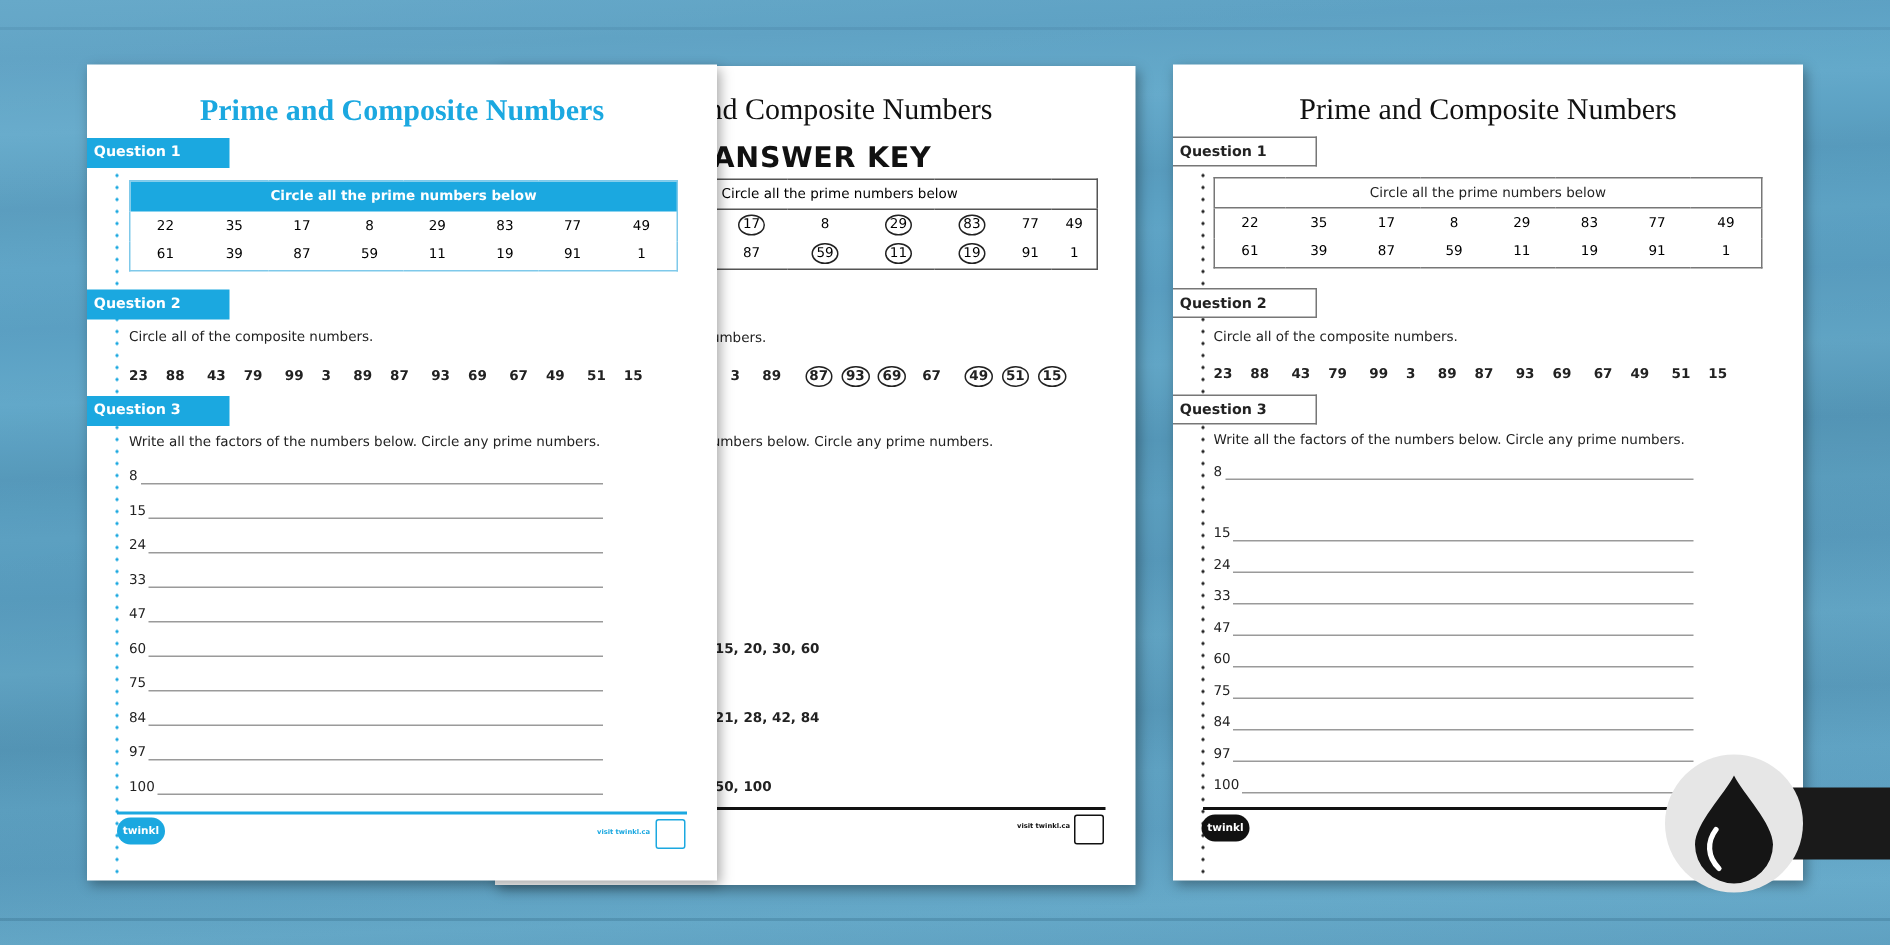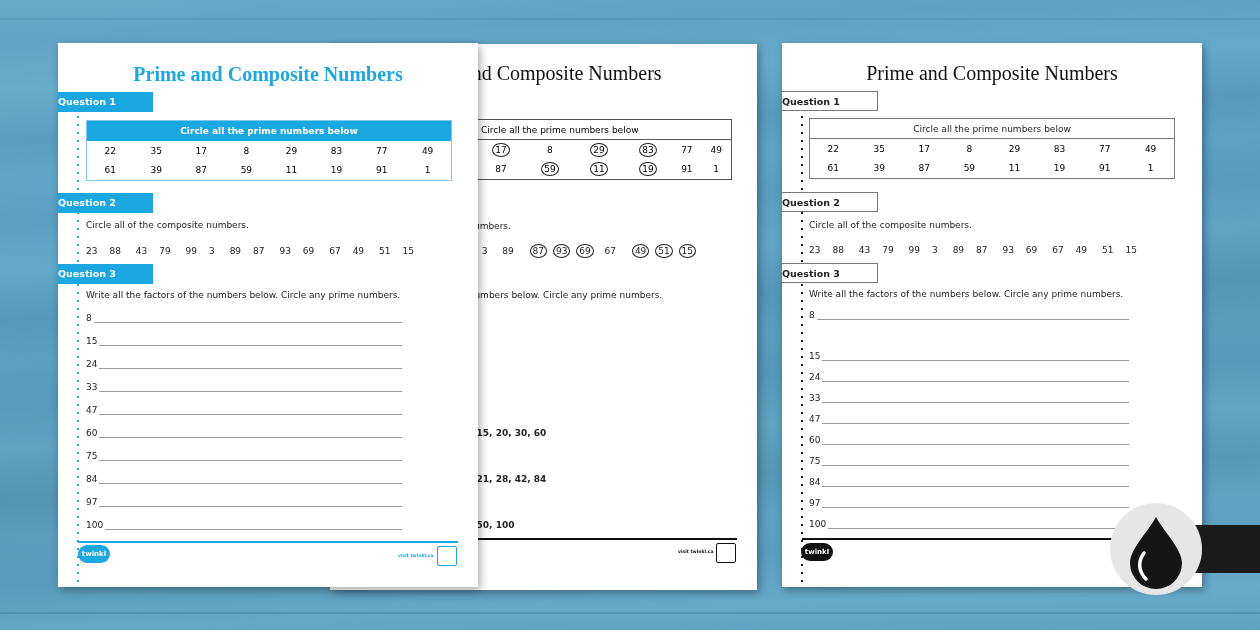--- a/index.html
+++ b/index.html
@@ -18,35 +18,35 @@
     box-shadow: 2px 3px 8px rgba(0,0,0,0.35);
     overflow: hidden;
   }
   .page-title {
     position: absolute; left: 0; right: 0; text-align: center;
     font-family: Liberation Serif, serif; font-size: 20px;
   }
   .q-tab {
     position: absolute; left: 0; height: 20px;
     font-size: 9.5px; font-weight: bold; line-height: 20px;
-    text-align: left; padding-right: 28px;
+    text-align: center; padding-right: 28px;
   }
   .dots {
     position: absolute; width: 2px;
     background-image: radial-gradient(circle, currentColor 1px, transparent 1.2px);
     background-size: 2px 8px; background-repeat: repeat-y;
   }
   .qtable {
     position: absolute; border-collapse: collapse; font-size: 9px;
   }
   .qtable th { font-weight: normal; font-size: 9px; height: 20px; }
   .qtable td { text-align: center; height: 20px; }
   .instr { position: absolute; font-size: 9px; color: #222; white-space: nowrap; }
   .numrow { position: absolute; font-size: 9px; color: #222; white-space: nowrap; }
-  .numrow span { display: inline-block; margin-right: 12px; }
+  .numrow span { display: inline-block; margin-right: 12px; font-weight: bold; }
   .fline { position: absolute; font-size: 9px; color: #222; display: flex; align-items: flex-end; }
   .fline .rule { flex: 1; border-bottom: 1px solid #9a9a9a; margin-left: 2px; height: 8px; }
   .footer-rule { position: absolute; height: 2px; }
   .twinkl-logo {
     position: absolute; width: 32px; height: 18px; border-radius: 9px;
     color: #fff; font-size: 7px; font-weight: bold; text-align: center; line-height: 18px;
   }
   .visit { position: absolute; font-size: 4.5px; font-weight: bold; }
   .badge { position: absolute; width: 20px; height: 20px; border: 1px solid; border-radius: 2px; font-size: 4px; text-align:center; }
 
@@ -81,20 +81,21 @@
 </head>
 <body>
 
 <div class="board-line" style="top:612px;"></div>
 <div class="board-line" style="top:18px;opacity:.5"></div>
 
 <div class="page" id="page-answer" style="left:330px; top:44px; width:427px; height:546px;">
   <div class="page-title" style="top:18px; left:80px; text-align:left; font-size:20px;">
     <span>Prime and Composite Numbers</span>
   </div>
+  <div class="ak-title" style="left:145px; top:50px;">ANSWER KEY</div>
 
   <table class="ak-table" style="left:60px; top:75px; width:342px;">
     <tbody>
         <tr>
           <th colspan="8" style="padding-left:90px;">Circle all the prime numbers below</th>
         </tr>
     <tr>
       <td style="width:43px">22</td>
       <td style="width:43px">35</td>
       <td><span class="circled">17</span></td>

